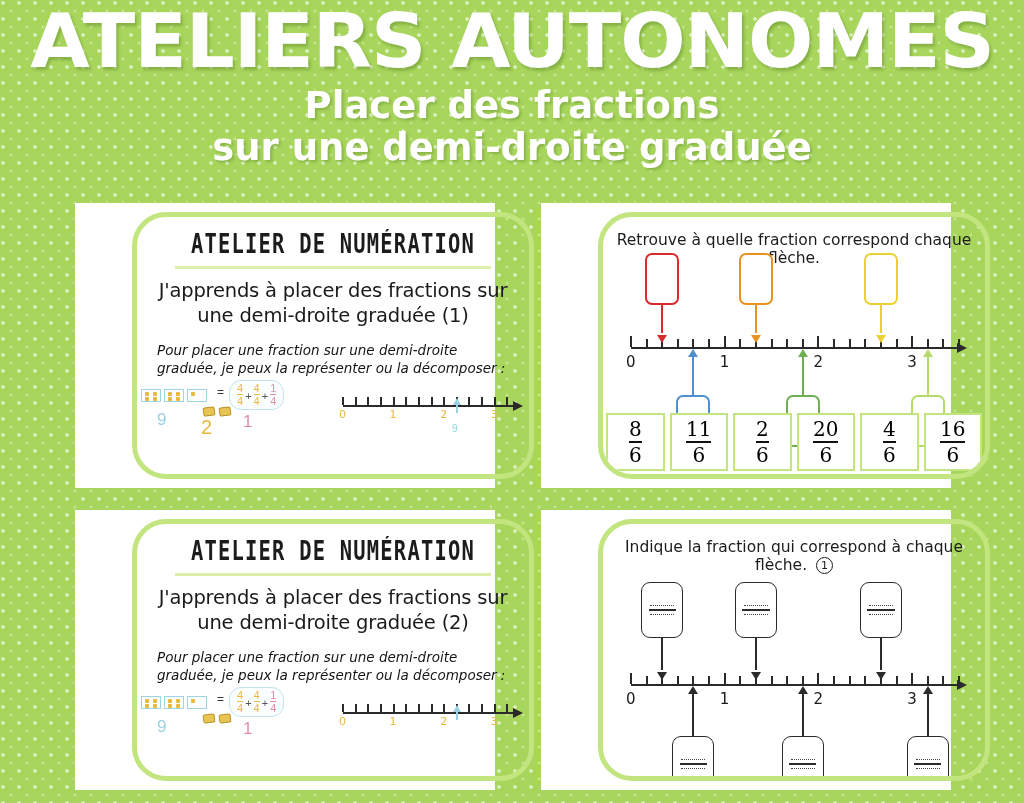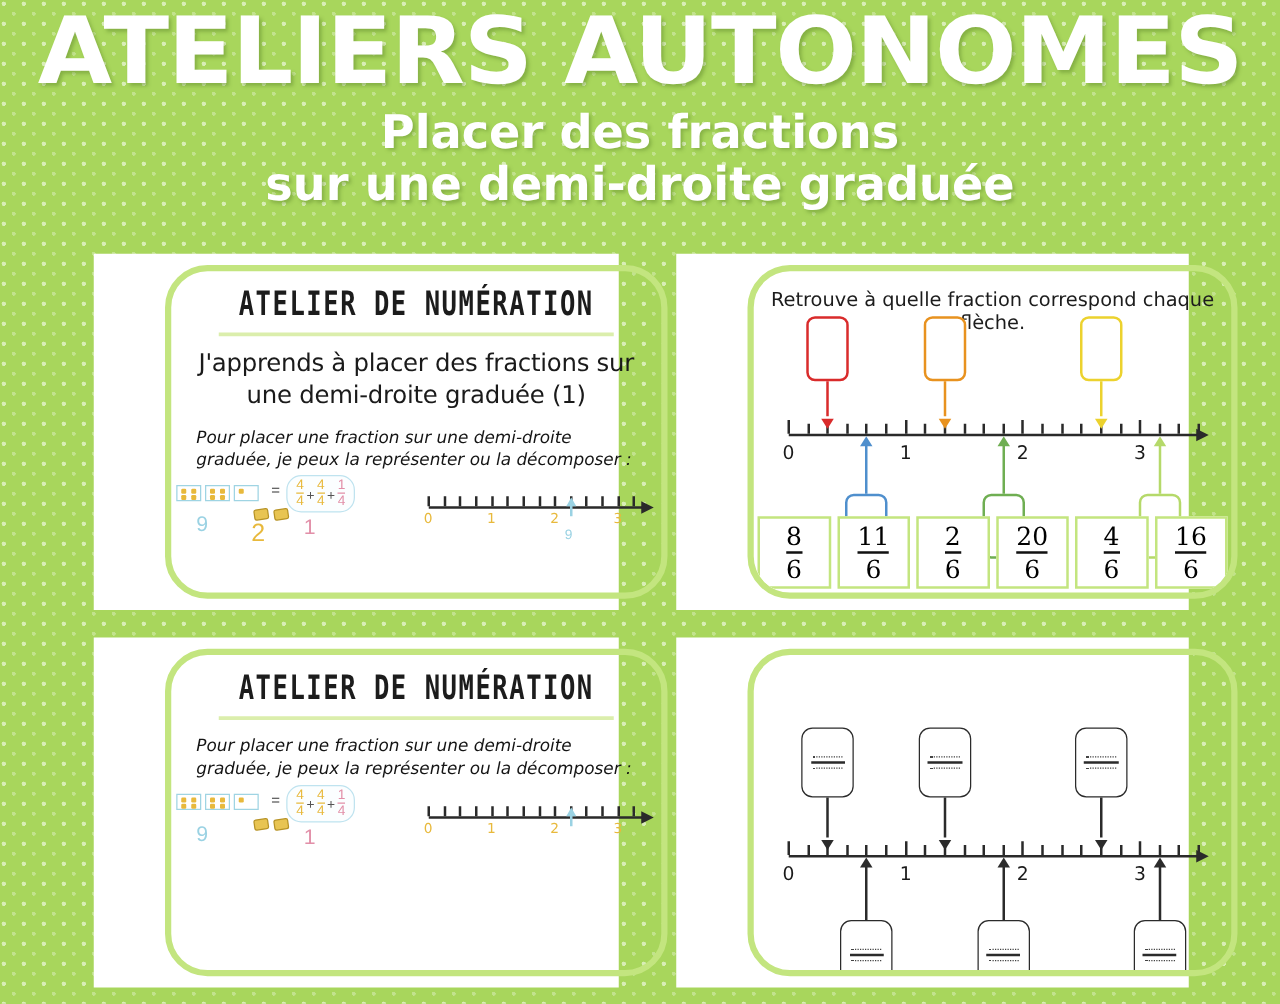--- a/index.html
+++ b/index.html
@@ -336,20 +336,21 @@
           </div>
         </div>
     </div>
   </div>
 
   <div class="card">
     <div class="card-inner">
       <div class="lesson">
         <div class="lesson-title">ATELIER DE NUMÉRATION</div>
         <div class="title-rule"></div>
+        <div class="lesson-obj">J'apprends à placer des fractions sur une demi-droite graduée (2)</div>
         <div class="lesson-help">Pour placer une fraction sur une demi-droite graduée, je peux la représenter ou la décomposer :</div>
       </div>
       <div class="example" id="ex2">
           <div class="ex-left">
             <div style="position: absolute; left: 0px; top: 2px;"><span class="sq"><i style="left: 3px; top: 2px;"></i><i style="left: 11px; top: 2px;"></i><i style="left: 3px; top: 7px;"></i><i style="left: 11px; top: 7px;"></i></span><span class="sq"><i style="left: 3px; top: 2px;"></i><i style="left: 11px; top: 2px;"></i><i style="left: 3px; top: 7px;"></i><i style="left: 11px; top: 7px;"></i></span><span class="sq"><i style="left: 3px; top: 2px;"></i></span></div>
             <span style="position: absolute; left: 76px; top: 2px; font-size: 12px; color: rgb(51, 51, 51);">=</span>
             <div style="position: absolute; left: 88px; top: -3px; padding: 2px 7px; border: 1.5px solid rgb(191, 227, 239); border-radius: 12px; white-space: nowrap; background: rgb(251, 254, 255);"><span class="frac" style="color: rgb(232, 185, 60);"><span class="num">4</span><span class="den">4</span></span><span style="font-size: 11px; color: rgb(85, 85, 85); margin: 0px 2px;">+</span><span class="frac" style="color: rgb(232, 185, 60);"><span class="num">4</span><span class="den">4</span></span><span style="font-size: 11px; color: rgb(85, 85, 85); margin: 0px 2px;">+</span><span class="frac" style="color: rgb(226, 143, 168);"><span class="num">1</span><span class="den">4</span></span></div>
             <div style="position: absolute; left: 16px; top: 28px; color: rgb(154, 210, 227);"><div class="bigfrac"><span class="n">9</span></div></div>
             <div style="position: absolute; left: 102px; top: 30px; color: rgb(226, 143, 168);"><div class="bigfrac"><span class="n">1</span></div></div>
             <div style="position: absolute; left: 62px; top: 24px; width: 12px; height: 9px; background: rgb(232, 196, 82); border: 1px solid rgb(183, 147, 38); border-radius: 2px; transform: rotate(-8deg);"></div>
@@ -378,20 +379,24 @@
             <div class="nl-label" style="left: 155.765px; top: 25px; font-size: 11px; color: rgb(232, 185, 60);">3</div>
             <div class="arrow-head-u" style="left: 117.824px; top: 15px; border-left: 4px solid transparent; border-right: 4px solid transparent; border-bottom: 7px solid rgb(154, 210, 227);"></div>
             <div class="arrow-stem" style="left: 120.824px; top: 21px; height: 9px; background: rgb(154, 210, 227);"></div>
           </div>
         </div>
     </div>
   </div>
 
   <div class="card">
     <div class="card-inner">
+      <div class="ex-head">
+        <span>Indique la fraction qui correspond à chaque flèche.</span>
+        <span class="circ-num">1</span>
+      </div>
       <div class="nl-wrap" id="nl2" style="position:absolute;left:0;top:34px;width:100%;height:230px;">
           <div class="nl-axis" style="left: 28px; top: 126px; width: 328px;"></div>
           <div class="axis-head" style="left: 354px; top: 122px;"></div>
           <div class="tick" style="left: 27px; top: 115px; height: 11px;"></div>
           <div class="tick" style="left: 42.619px; top: 118px; height: 8px;"></div>
           <div class="tick" style="left: 58.2381px; top: 118px; height: 8px;"></div>
           <div class="tick" style="left: 73.8571px; top: 118px; height: 8px;"></div>
           <div class="tick" style="left: 89.4762px; top: 118px; height: 8px;"></div>
           <div class="tick" style="left: 105.095px; top: 118px; height: 8px;"></div>
           <div class="tick" style="left: 120.714px; top: 115px; height: 11px;"></div>

